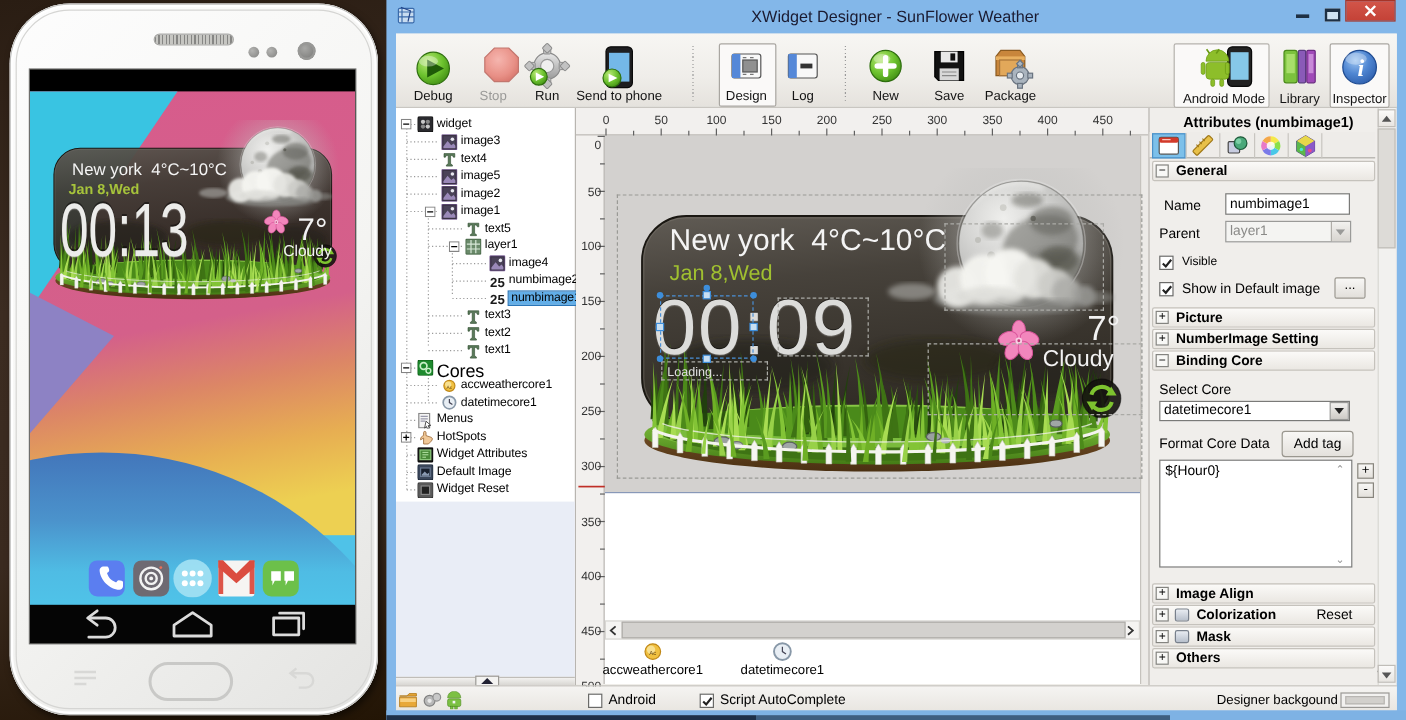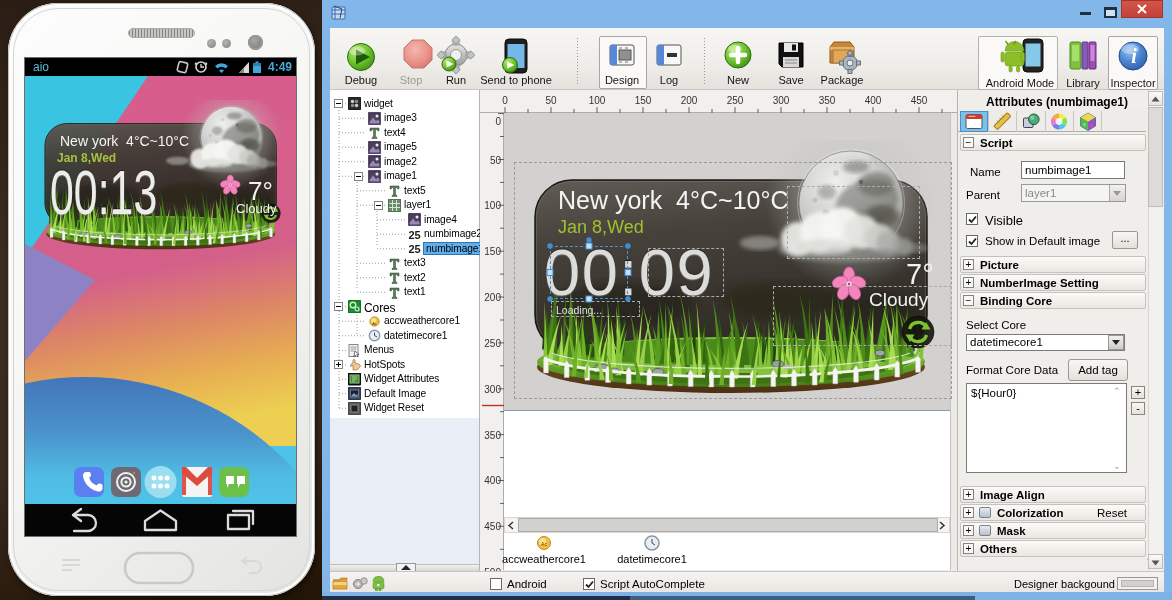--- a/index.html
+++ b/index.html
@@ -10,40 +10,20 @@
 <body>
 <div id="stage" class="abs" style="left:0;top:0;width:1172px;height:600px">
 <div class="abs" style="left:0;top:0;width:323px;height:600px;background:linear-gradient(170deg,#2A1D13 0%,#3C2C21 40%,#3A2A1F 72%,#231505 100%)"></div>
 <div class="abs" style="left:8px;top:3px;width:307px;height:593px;border-radius:50px;background:linear-gradient(135deg,#FDFDFD 0%,#F4F4F2 55%,#E3E3E1 100%);box-shadow:inset 0 0 0 1px #BDBDBB, inset 0 0 0 3px #FFFFFF, 2px 3px 6px rgba(0,0,0,0.5)"></div>
 <div class="abs" style="left:13px;top:8px;width:297px;height:583px;border-radius:45px;border:1px solid #D5D5D3"></div>
 <div class="abs" style="left:128px;top:28px;width:67px;height:10px;border-radius:5px;background:#D6D6D2;border:1px solid #ABABA9;background-image:repeating-linear-gradient(90deg,#868684 0 1px,#C6C6C2 1px 3px)"></div>
 <div class="abs" style="left:207px;top:39px;width:9px;height:9px;border-radius:50%;background:radial-gradient(circle at 35% 35%,#B4B4B2,#828280)"></div>
 <div class="abs" style="left:222px;top:39px;width:9px;height:9px;border-radius:50%;background:radial-gradient(circle at 35% 35%,#B4B4B2,#828280)"></div>
 <div class="abs" style="left:248px;top:35px;width:15px;height:15px;border-radius:50%;background:radial-gradient(circle at 40% 35%,#A8A8A6,#70706E);box-shadow:inset 0 0 0 2px #989896"></div>
 <div class="abs" style="left:25px;top:58px;width:271px;height:478px;background:#000;overflow:hidden;box-shadow:0 0 0 1px #6E6E6C">
-      <div class="abs" style="left:0;top:0;width:271px;height:18px;background:#000">
-<span class="lbl" style="left:8px;top:2px;font-size:12px;color:#5BB8D8">aio</span>
-<span class="lbl" style="right:4px;top:2px;font-size:12px;color:#49A8D8;font-weight:bold">4:49</span>
-<svg class="abs" style="left:150px;top:2px" width="115" height="14" viewBox="0 0 115 14">
-<g stroke="#C8C8C8" fill="none">
-            <rect x="3" y="2" width="9" height="10" rx="2" transform="rotate(14 7 7)" stroke-width="1.6"></rect>
-          </g>
-<g stroke="#D8D8D8" fill="none">
-            <circle cx="26" cy="7" r="5" stroke-width="1.6"></circle>
-            <path d="M26 4v3h3" stroke-width="1.3"></path>
-            <path d="M21.5 2.5l-1.5 2M30.5 2.5l1.5 2" stroke-width="1.4"></path>
-          </g>
-<path d="M40 6 a9 9 0 0 1 13 0 l-2.4 2.6 a5.6 5.6 0 0 0 -8.2 0 Z M44 10.5 a3.4 3.4 0 0 1 5 0 L46.5 13 Z" fill="#3FA8DC"></path>
-<path d="M64 13 L74 13 L74 2 Z" fill="#DADADA"></path>
-          <path d="M64 13 L69 13 L69 7.5 Z" fill="#8A8A8A"></path>
-<rect x="78" y="3" width="8" height="10" fill="#3FA8DC"></rect>
-          <rect x="80.5" y="1.5" width="3" height="2" fill="#3FA8DC"></rect>
-          <rect x="78" y="3" width="8" height="3" fill="#2E7FA8"></rect>
-</svg>
-</div>
       <svg class="abs" style="left:0;top:18px" width="271" height="429" viewBox="0 0 271 429">
 <defs>
 <linearGradient id="wpbase" x1="0" y1="0" x2="0.12" y2="1">
  <stop offset="0" stop-color="#D75C8C"></stop>
             <stop offset="0.5" stop-color="#D4608A"></stop>
             <stop offset="0.63" stop-color="#DC8666"></stop>
             <stop offset="0.76" stop-color="#E7AE52"></stop>
             <stop offset="0.88" stop-color="#EDD052"></stop>
 </linearGradient>
 <linearGradient id="wpcirc" gradientUnits="userSpaceOnUse" x1="0" y1="303" x2="0" y2="425">
@@ -109,20 +89,21 @@
 <span class="lbl" style="left:50px;top:156px;font-size:63px;color:#ECECEA;letter-spacing:0px;transform:scaleX(0.68);transform-origin:0 0;text-shadow:0 -1px 0 rgba(0,0,0,0.45),0 1px 1px rgba(255,255,255,0.28)">00:13</span>
 <span class="lbl" style="left:248px;top:176px;font-size:26px;color:#F2F2F2">7°</span>
 <span class="lbl" style="left:236px;top:201px;font-size:13px;color:#F2F2F2">Cloudy</span>
 <div class="abs" style="left:322px;top:0;width:850px;height:600px;background:#83B7E9"></div>
 <div class="abs" style="left:330px;top:28px;width:834px;height:564px;background:#EFEDE9"></div>
 <svg class="abs" style="left:330px;top:4px" width="18" height="18" viewBox="0 0 18 18">
 <rect x="2" y="3" width="13" height="12" rx="1" fill="#C8DCF0" stroke="#3A6AAA"></rect>
 <path d="M2 6 h13 M5 3 v12 M2 10 h13" stroke="#3A6AAA" fill="none"></path>
 <path d="M4 2 l8 3 -2 9" stroke="#224488" fill="none"></path>
 </svg>
+<span class="lbl" style="left:746px;top:6px;font-size:13.5px;color:#1A1A30;transform:translateX(-50%)">XWidget Designer - SunFlower Weather</span>
 <div class="abs" style="left:1080px;top:12px;width:11px;height:3px;background:#1E3044"></div>
 <div class="abs" style="left:1104px;top:7px;width:13px;height:11px;border:2px solid #1E3044;border-top-width:3px;background:#CFE2F2"></div>
 <div class="abs" style="left:1121px;top:0;width:42px;height:18px;background:linear-gradient(180deg,#D25549 0%,#C44237 100%);border:1px solid #A63428"></div>
 <svg class="abs" style="left:1136px;top:3px" width="12" height="12" viewBox="0 0 12 12">
       <path d="M2 2 L10 10 M10 2 L2 10" stroke="#fff" stroke-width="2"></path>
     </svg>
 <div class="abs" style="left:330px;top:28px;width:834px;height:62px;background:linear-gradient(180deg,#F7F6F3 0%,#EFEDE9 60%,#E5E2DD 100%);border-bottom:1px solid #C9C6C1"></div>
 <div class="abs" style="left:577px;top:38px;width:1px;height:46px;background-image:repeating-linear-gradient(180deg,#9A9A9A 0 1px,transparent 1px 3px)"></div>
 <div class="abs" style="left:704px;top:38px;width:1px;height:46px;background-image:repeating-linear-gradient(180deg,#9A9A9A 0 1px,transparent 1px 3px)"></div>
 <div class="abs" style="left:599px;top:36px;width:48px;height:53px;background:#FAF9F8;border:1px solid #A9A6A1;border-radius:2px"></div>
@@ -386,21 +367,21 @@
     <span class="lbl" style="left:404px;top:271.8px;font-size:10.2px;letter-spacing:-0.1px;color:#000">text2</span>
     <svg class="abs" style="left:388px;top:285.8px" width="13" height="13" viewBox="0 0 13 13">
       <path d="M2 2 h9 v3 h-1.2 l-0.8 -1.5 h-1.5 v7 l1.5 1 v1 h-5 v-1 l1.5 -1 v-7 h-1.5 l-0.8 1.5 H2 Z" fill="#5A7A5A" stroke="#2E4A2E" stroke-width="0.5"></path>
     </svg>
     <span class="lbl" style="left:404px;top:286.2px;font-size:10.2px;letter-spacing:-0.1px;color:#000">text1</span>
     <svg class="abs" style="left:348px;top:300.2px" width="13" height="13" viewBox="0 0 13 13">
       <rect width="13" height="13" rx="2" fill="#1E8A2E" stroke="#0A5A14"></rect>
       <circle cx="5" cy="5" r="2.8" fill="none" stroke="#C8F0C8" stroke-width="1.4"></circle>
       <circle cx="9" cy="9" r="2" fill="none" stroke="#C8F0C8" stroke-width="1.2"></circle>
     </svg>
-    <span class="lbl" style="left:364px;top:300.8px;font-size:12px;letter-spacing:-0.1px;color:#000">Cores</span>
+    <span class="lbl" style="left:364px;top:300.8px;font-size:15px;letter-spacing:-0.1px;color:#000">Cores</span>
     <svg class="abs" style="left:334px;top:302.2px" width="9" height="9" viewBox="0 0 9 9">
       <rect x="0.5" y="0.5" width="8" height="8" fill="#fff" stroke="#848484"></rect>
       <path d="M2 4.5 h5" stroke="#000"></path>
     </svg>
     <svg class="abs" style="left:368px;top:314.8px" width="13" height="13" viewBox="0 0 13 13">
       <circle cx="6.5" cy="6.5" r="4.6" fill="#F0C040" stroke="#C08818"></circle>
       <circle cx="5.5" cy="5.5" r="2.6" fill="#F8E090"></circle>
       <text x="6.5" y="9.5" font-size="4" fill="#604010" text-anchor="middle">Ac</text>
     </svg>
     <span class="lbl" style="left:384px;top:315.2px;font-size:10.2px;letter-spacing:-0.1px;color:#000">accweathercore1</span>
@@ -598,36 +579,36 @@
 <path d="M0 -8.5 L7.5 -4 L7.5 4.5 L0 9 L-7.5 4.5 L-7.5 -4 Z" fill="#6A4AB8" stroke="#3A2A78" stroke-width="0.6"></path>
 <path d="M0 -8.5 L7.5 -4 L0 0.5 L-7.5 -4 Z" fill="#E8D84A"></path>
 <path d="M-7.5 -4 L0 0.5 L0 9 L-7.5 4.5 Z" fill="#5AB84A"></path>
 <path d="M7.5 -4 L7.5 4.5 L0 9 L0 0.5 Z" fill="#8A5AC8"></path>
 <circle cx="3.5" cy="4" r="1.6" fill="#E84A8A"></circle>
         <circle cx="-3.5" cy="3" r="1.4" fill="#4AE8D8"></circle>
 </g>
 </svg>
 <div class="abs" style="left:960px;top:134px;width:186px;height:17px;background:linear-gradient(180deg,#FBFAF8,#EAE7E2);border:1px solid #C5C2BC;border-radius:2px"></div>
     <div class="abs" style="left:963px;top:137px;width:11px;height:11px;background:#F8F8F6;border:1px solid #848480;font-size:10px;line-height:9px;text-align:center;color:#000">−</div>
-    <span class="lbl" style="left:980px;top:137px;font-size:11.5px;font-weight:bold;color:#000">Script</span>
+    <span class="lbl" style="left:980px;top:137px;font-size:11.5px;font-weight:bold;color:#000">General</span>
     <span class="lbl" style="left:970px;top:166px;font-size:11.5px;color:#000">Name</span>
 <div class="abs" style="left:1021px;top:161px;width:104px;height:18px;background:#fff;border:1px solid #7A7A78"></div>
 <span class="lbl" style="left:1025px;top:164px;font-size:11.5px;color:#000">numbimage1</span>
 <span class="lbl" style="left:966px;top:189px;font-size:11.5px;color:#000">Parent</span>
 <div class="abs" style="left:1021px;top:184px;width:105px;height:18px;background:#F4F4F2;border:1px solid #9A9A98"></div>
 <span class="lbl" style="left:1025px;top:187px;font-size:11.5px;color:#8A8A88">layer1</span>
 <div class="abs" style="left:1109px;top:185px;width:16px;height:16px;background:linear-gradient(180deg,#F2F1EF,#D8D5D0);border-left:1px solid #B0ADA8"></div>
 <svg class="abs" style="left:1112px;top:191px" width="10" height="5" viewBox="0 0 10 5">
       <path d="M1 0 L5 5 L9 0 Z" fill="#9A9A98"></path>
     </svg>
 <div class="abs" style="left:966px;top:213px;width:12px;height:12px;background:#fff;border:1px solid #6A6A68"></div>
     <svg class="abs" style="left:968px;top:215px" width="9" height="9" viewBox="0 0 9 9">
       <path d="M1 4.5 L3.5 7 L8 1.5" stroke="#222" stroke-width="1.8" fill="none"></path>
     </svg>
-    <span class="lbl" style="left:985px;top:213px;font-size:13px;color:#000">Visible</span>
+    <span class="lbl" style="left:985px;top:213px;font-size:10px;color:#000">Visible</span>
     <div class="abs" style="left:966px;top:235px;width:12px;height:12px;background:#fff;border:1px solid #6A6A68"></div>
     <svg class="abs" style="left:968px;top:237px" width="9" height="9" viewBox="0 0 9 9">
       <path d="M1 4.5 L3.5 7 L8 1.5" stroke="#222" stroke-width="1.8" fill="none"></path>
     </svg>
     <span class="lbl" style="left:985px;top:235px;font-size:11.5px;color:#000">Show in Default image</span>
     <div class="abs" style="left:1112px;top:231px;width:26px;height:18px;background:linear-gradient(180deg,#F8F7F5,#E2DFDA);border:1px solid #9A978F;border-radius:2px;text-align:center;font-size:11px;color:#000">...</div>
     <div class="abs" style="left:960px;top:256px;width:186px;height:17px;background:linear-gradient(180deg,#FBFAF8,#EAE7E2);border:1px solid #C5C2BC;border-radius:2px"></div>
     <div class="abs" style="left:963px;top:259px;width:11px;height:11px;background:#F8F8F6;border:1px solid #848480;font-size:10px;line-height:9px;text-align:center;color:#000">+</div>
     <span class="lbl" style="left:980px;top:259px;font-size:11.5px;font-weight:bold;color:#000">Picture</span>
     <div class="abs" style="left:960px;top:274px;width:186px;height:17px;background:linear-gradient(180deg,#FBFAF8,#EAE7E2);border:1px solid #C5C2BC;border-radius:2px"></div>

